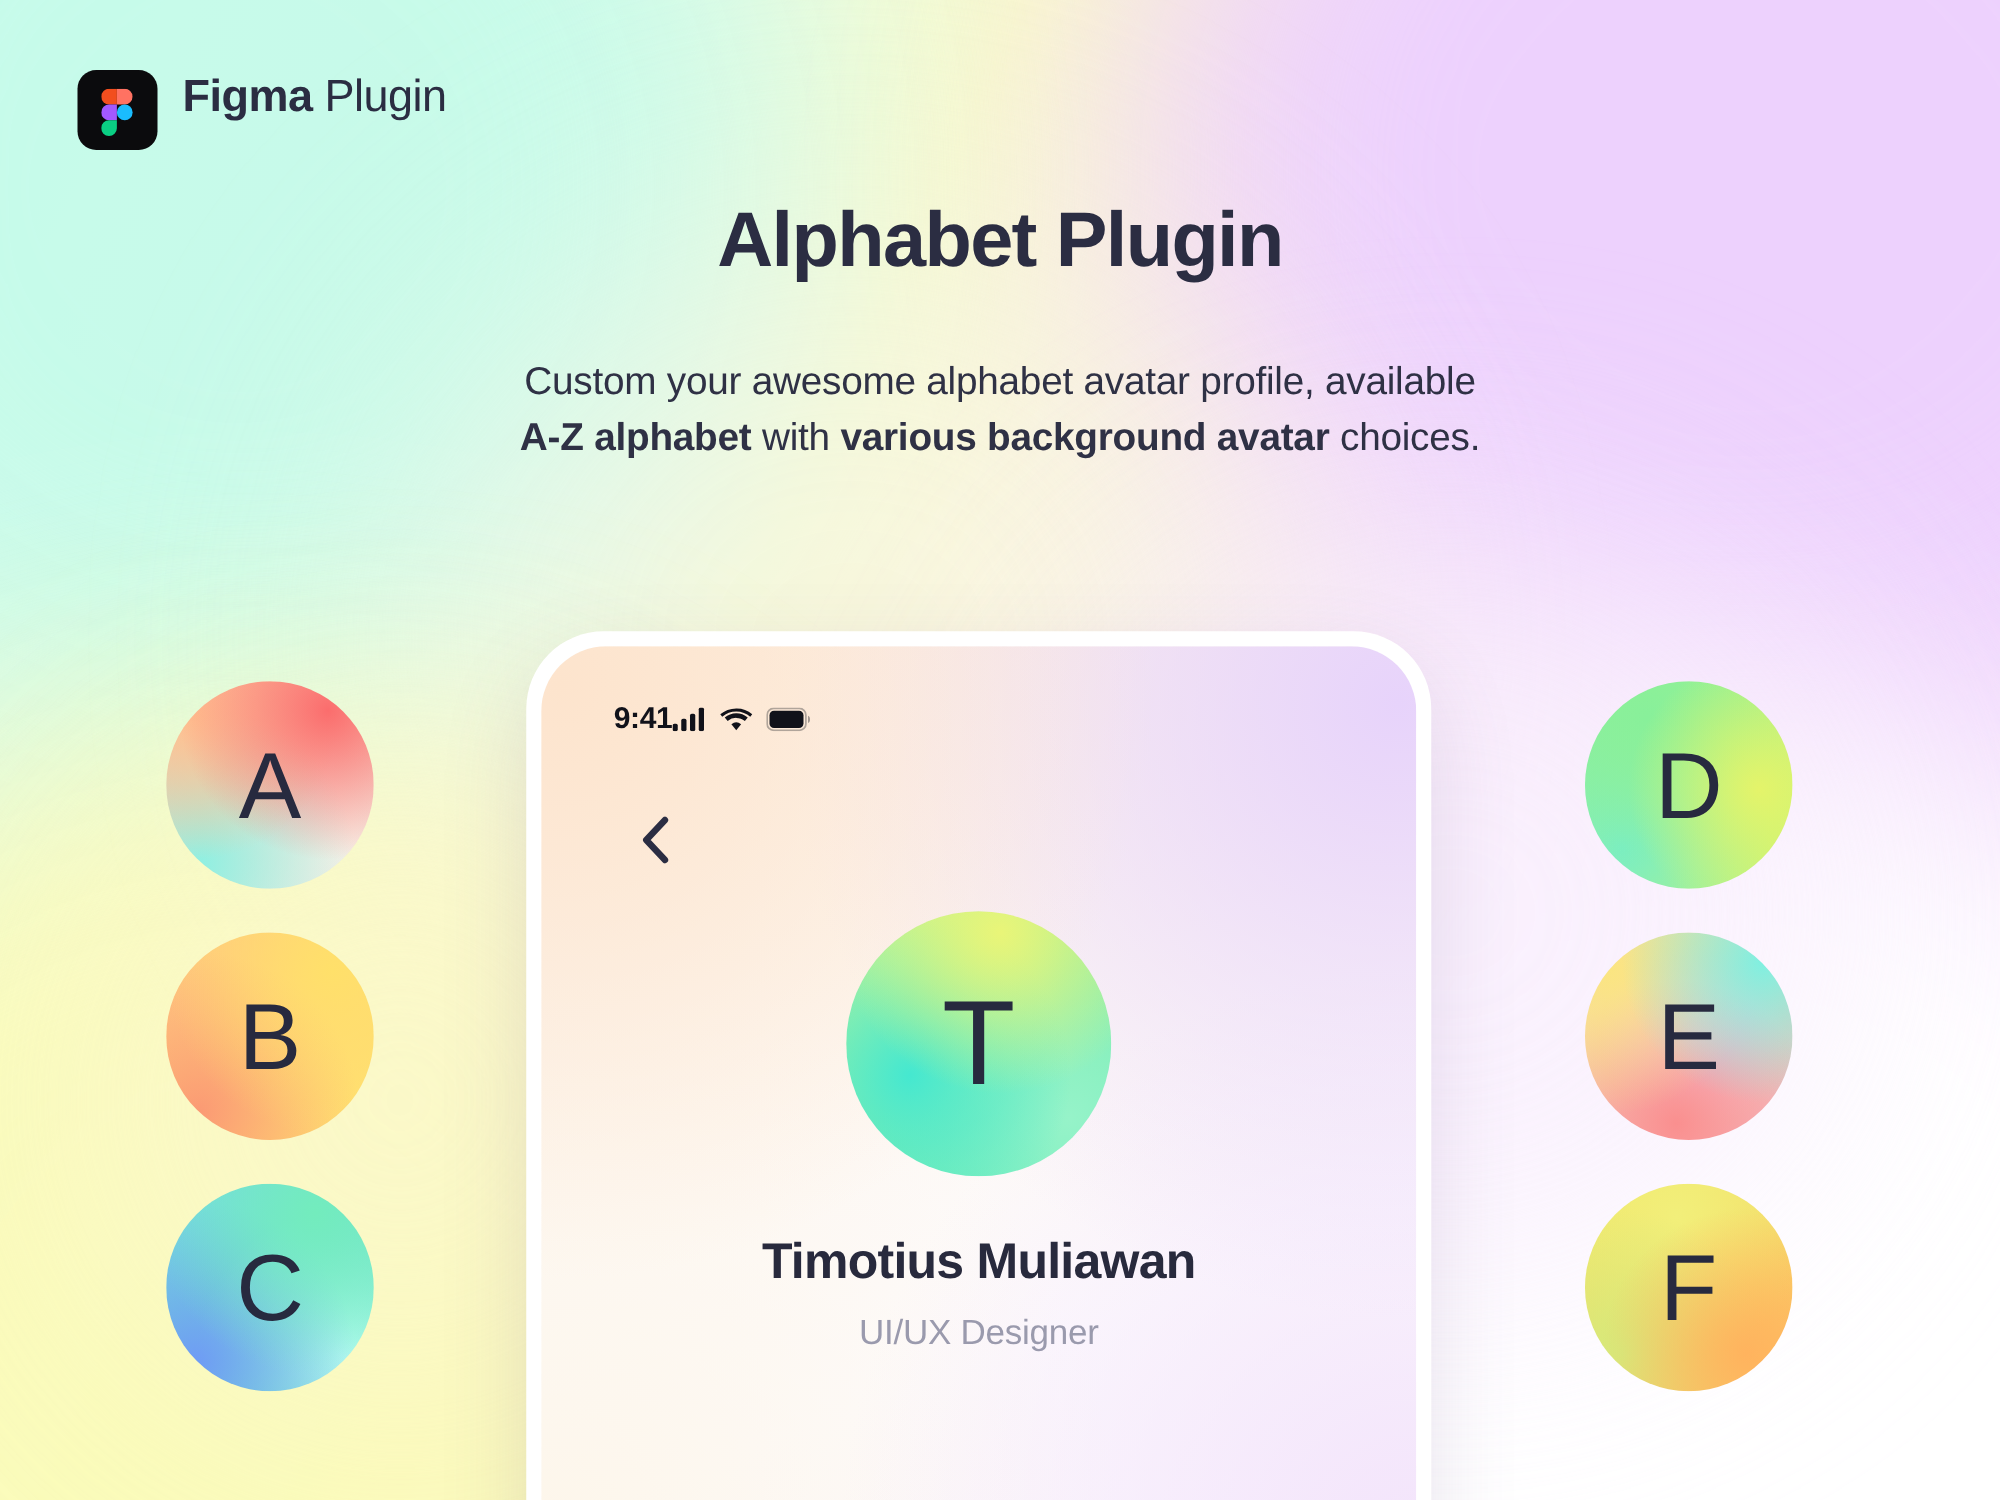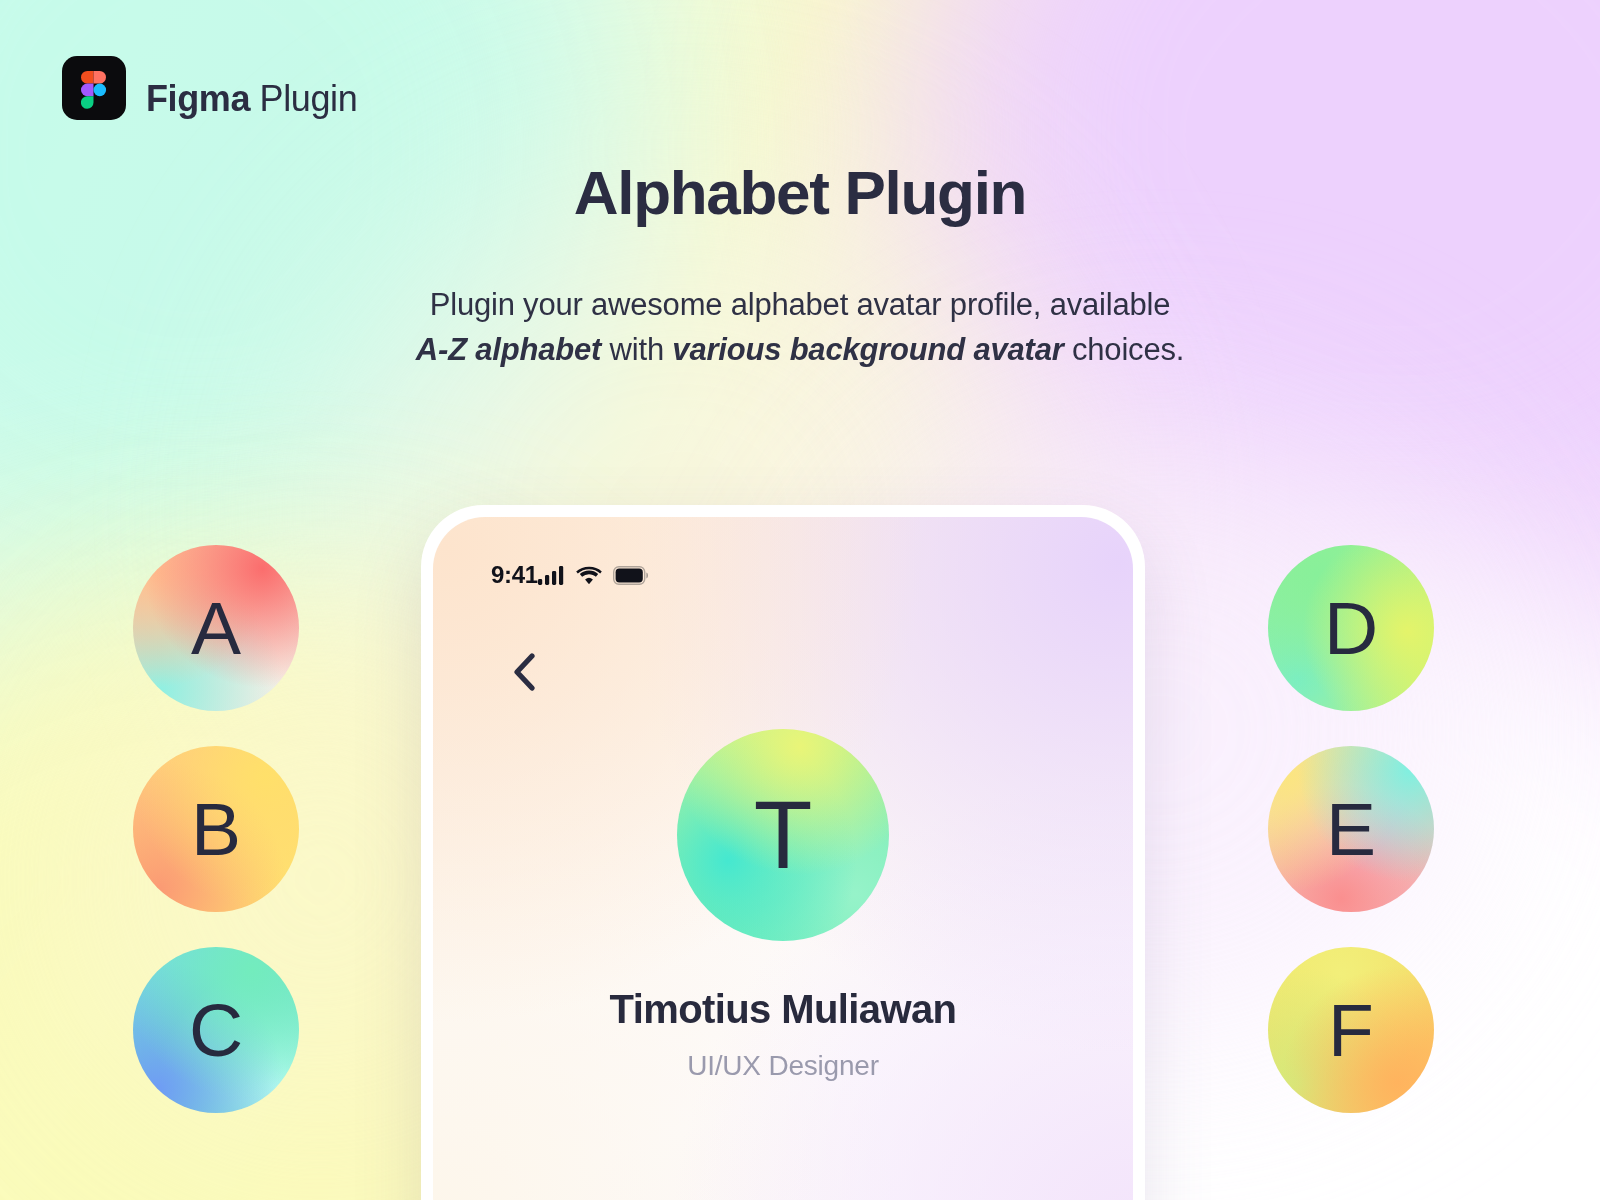--- a/index.html
+++ b/index.html
@@ -55,21 +55,21 @@
   .blob.b5 { left:300px; top:160px; width:760px; height:700px; background:#f7f5e8; opacity:.55; }
   .blob.b6 { right:120px; top:420px; width:640px; height:620px; background:#f8ecfd; opacity:.75; }
   .blob.b7 { left:60px; top:620px; width:520px; height:520px; background:#fbf7cf; opacity:.7; }
 
   
   #header {
     position: absolute;
     left: 62px;
     top: 56px;
     display: flex;
-    align-items: flex-end;
+    align-items: flex-start;
     gap: 20px;
     z-index: 5;
   }
   #figma-mark {
     width: 64px;
     height: 64px;
     border-radius: 15px;
     background: #0b0b0d;
     position: relative;
     flex: 0 0 auto;
@@ -101,21 +101,21 @@
     line-height: 1.05;
   }
   #subtitle {
     margin-top: 58px;
     font-size: 31px;
     line-height: 1.45;
     color: #2f3145;
     font-weight: 400;
     letter-spacing: -0.2px;
   }
-  #subtitle .b { font-weight: 700; font-style: italic; }
+  #subtitle .b { font-weight: 700; }
   #subtitle .line { display:block; }
 
   
   .avatar-col {
     position: absolute;
     z-index: 4;
     display: flex;
     flex-direction: column;
     gap: 35px;
   }
@@ -308,21 +308,21 @@
       </svg>
     </div>
     <div id="brand-text">
       <span id="brand-strong">Figma</span><span id="brand-light"> Plugin</span>
     </div>
   </div>
 
   <div id="hero">
     <h1 id="page-title">Alphabet Plugin</h1>
     <div id="subtitle">
-      <span class="line">Plugin your awesome alphabet avatar profile, available</span>
+      <span class="line">Custom your awesome alphabet avatar profile, available</span>
       <span class="line"><span class="b">A-Z alphabet</span><span> with </span><span class="b">various background avatar</span><span> choices.</span></span>
     </div>
   </div>
 
   <div id="col-left" class="avatar-col">
     <div class="avatar av-A">A</div>
     <div class="avatar av-B">B</div>
     <div class="avatar av-C">C</div>
   </div>
 

